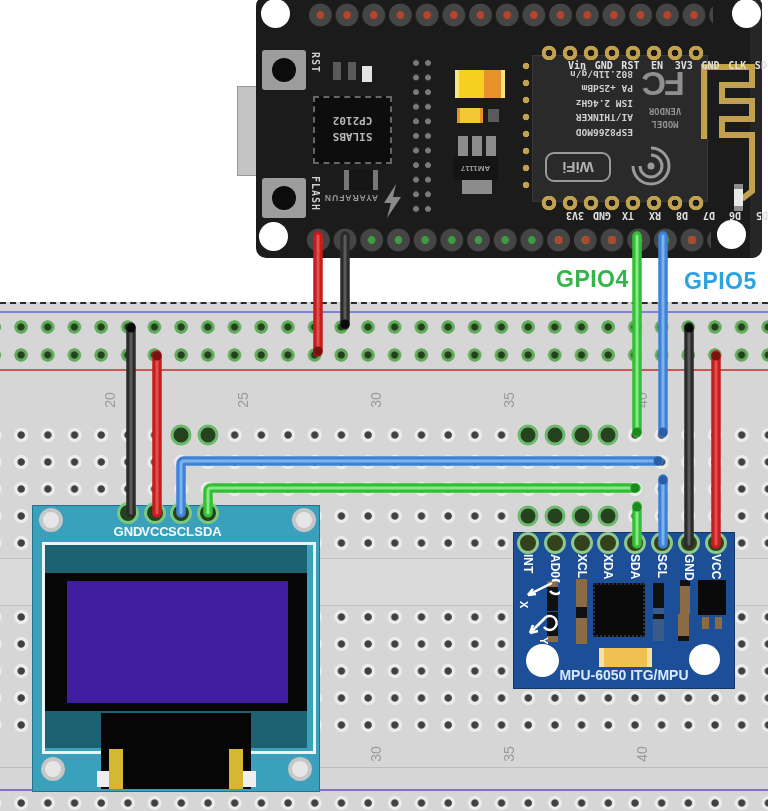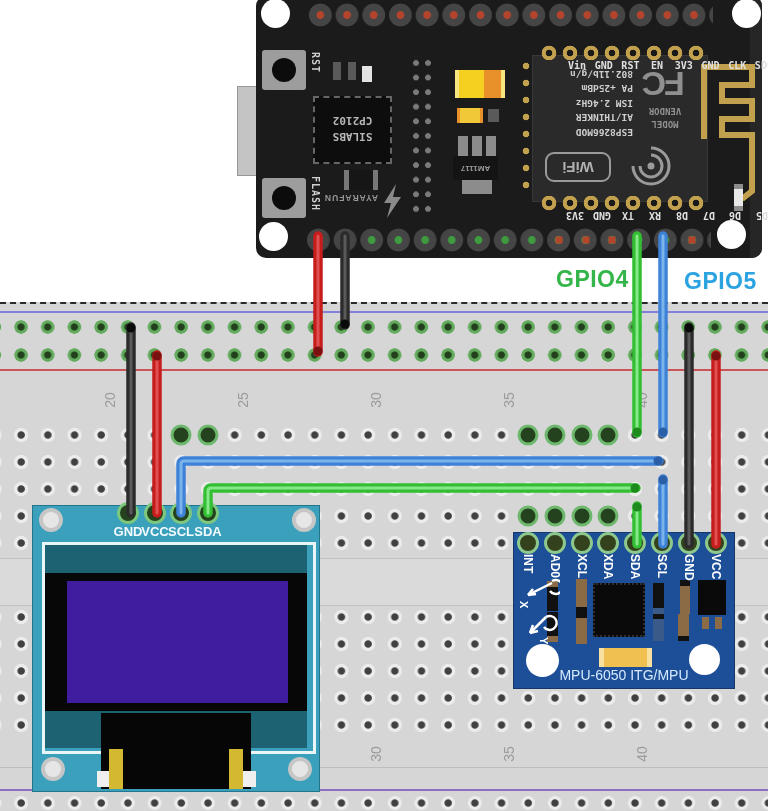--- a/index.html
+++ b/index.html
@@ -136,21 +136,21 @@
         <path d="M36 12 L12 24"></path>
           <path d="M12 24 l8 -1 m-8 1 l5 -6"></path>
         <path d="M30 46 L14 62"></path>
           <path d="M14 62 l8 -2 m-8 2 l3 -8"></path>
         <path d="M34 20 a7 7 0 1 0 2 -10"></path>
           <path d="M28 56 a7 7 0 1 0 2 -10"></path>
       </g>
       <text x="6" y="36" fill="#fff" font-size="11" font-weight="bold" transform="rotate(90 8 32)">X</text>
       <text x="26" y="72" fill="#fff" font-size="11" font-weight="bold" transform="rotate(90 28 68)">Y</text>
     </svg>
-    <div class="a" style="left:0;top:134px;width:220px;text-align:center;color:#d6e9ff;font-weight:normal;font-size:14px;">MPU-6050 ITG/MPU</div>
+    <div class="a" style="left:0;top:134px;width:220px;text-align:center;color:#d6e9ff;font-weight:bold;font-size:14px;">MPU-6050 ITG/MPU</div>
   </div>
 
   <div class="a ring" style="left:528px;top:543px;width:16px;height:16px;border-color:#8dc88d;background:#33411d;"></div>
   <div class="a ring" style="left:555px;top:543px;width:16px;height:16px;border-color:#8dc88d;background:#33411d;"></div>
   <div class="a ring" style="left:582px;top:543px;width:16px;height:16px;border-color:#8dc88d;background:#33411d;"></div>
   <div class="a ring" style="left:608px;top:543px;width:16px;height:16px;border-color:#8dc88d;background:#33411d;"></div>
   <div class="a ring" style="left:635px;top:543px;width:16px;height:16px;border-color:#8dc88d;background:#33411d;"></div>
   <div class="a ring" style="left:662px;top:543px;width:16px;height:16px;border-color:#8dc88d;background:#33411d;"></div>
   <div class="a ring" style="left:689px;top:543px;width:16px;height:16px;border-color:#8dc88d;background:#33411d;"></div>
   <div class="a ring" style="left:716px;top:543px;width:16px;height:16px;border-color:#8dc88d;background:#33411d;"></div>

